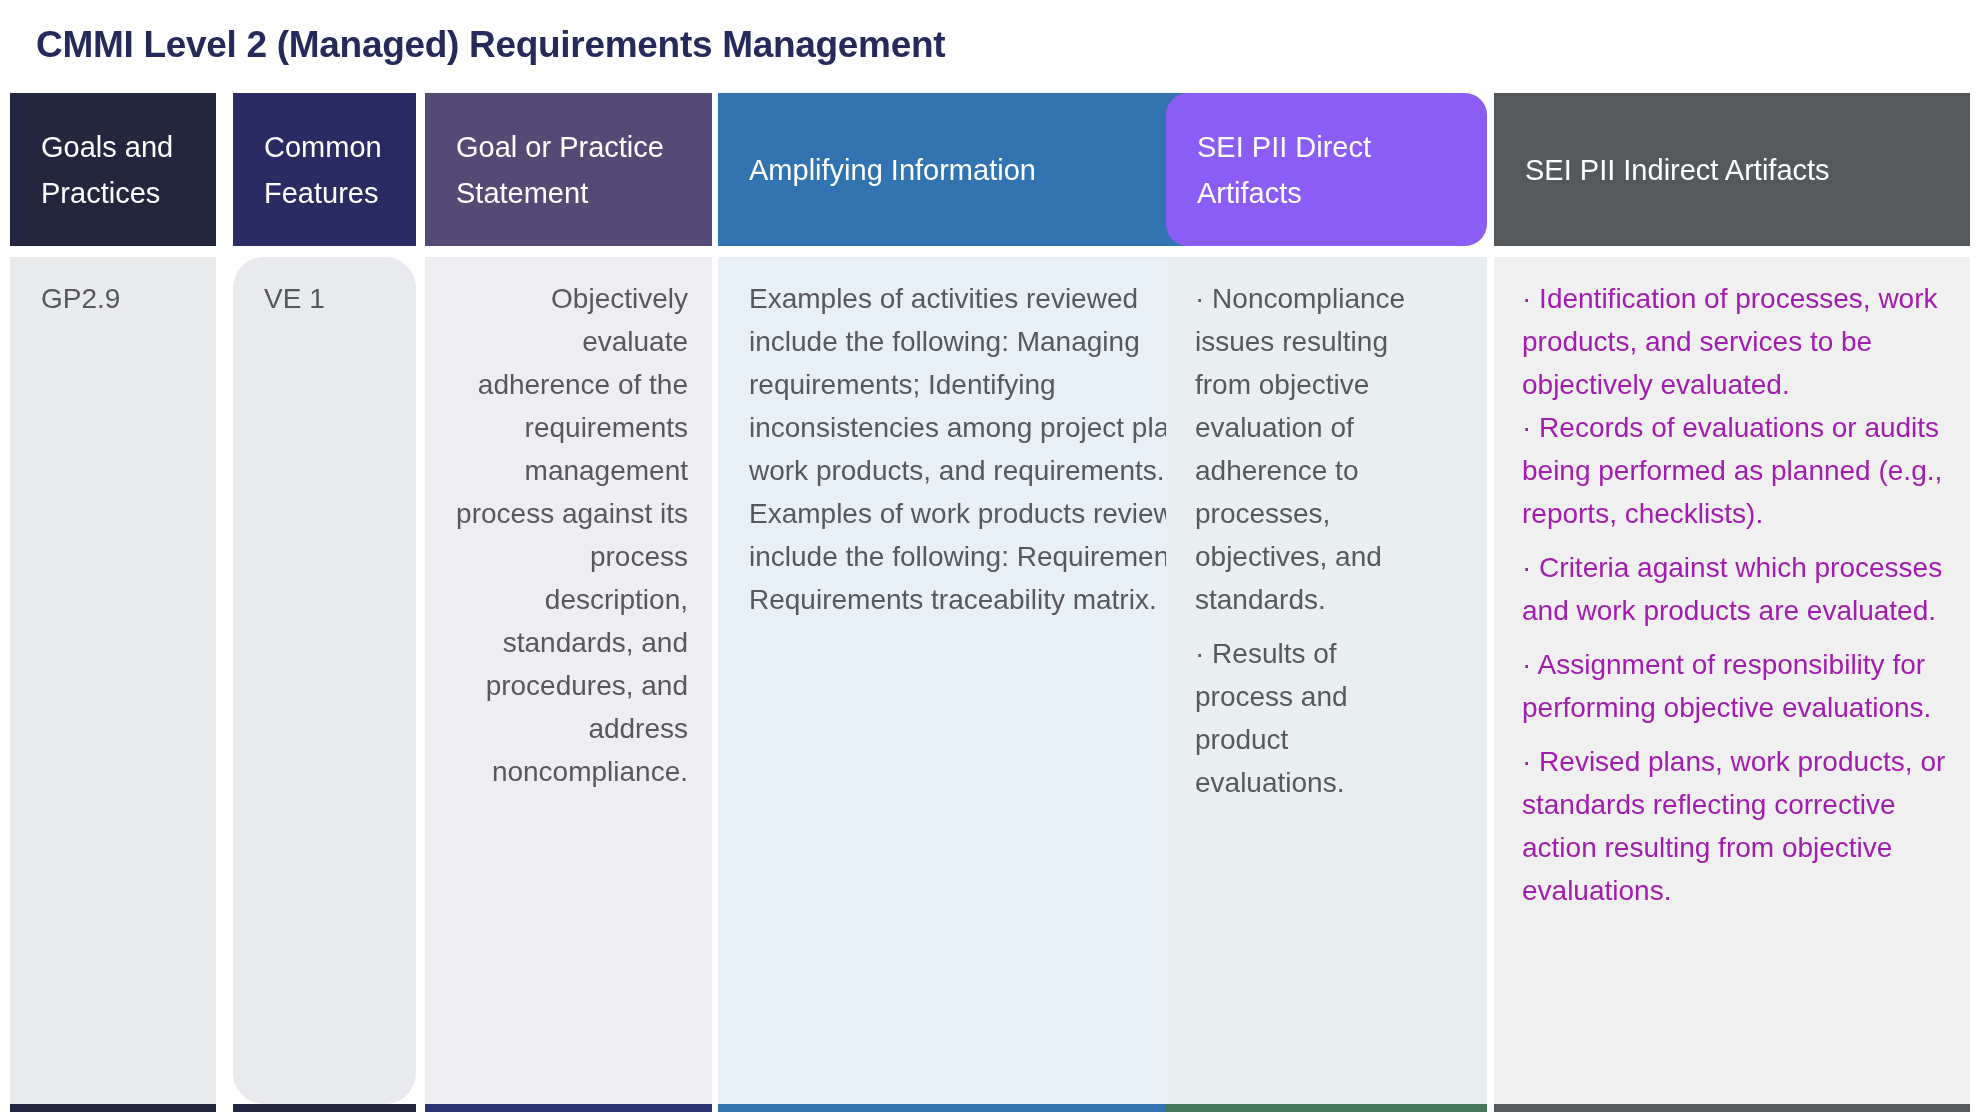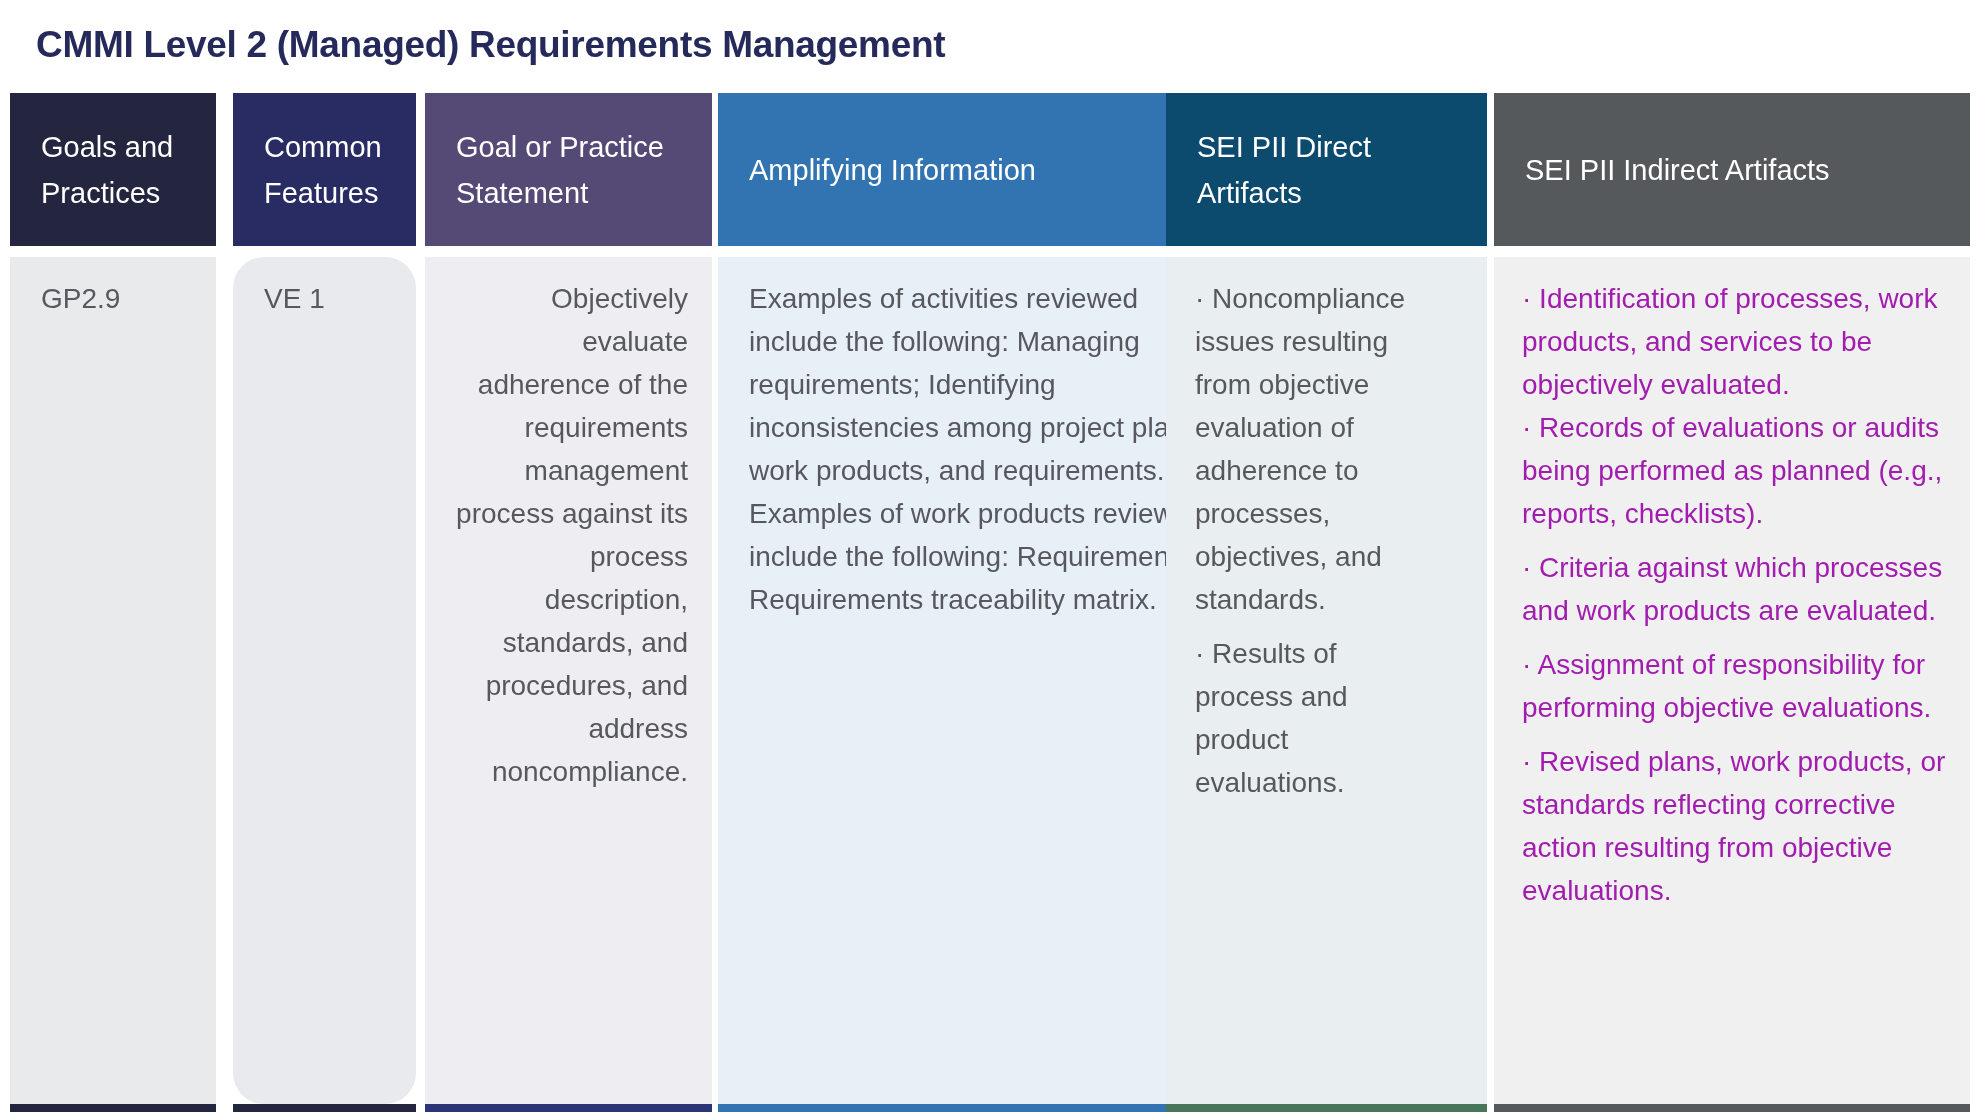--- a/index.html
+++ b/index.html
@@ -117,21 +117,21 @@
   </div>
   <div class="col-body" style="padding-right: 34px; background: rgb(232, 240, 247); color: rgb(86, 88, 93);">
     <p>
         <span class="bullet-line">Examples of activities reviewed include the following: Managing requirements; Identifying inconsistencies among project plans, work products, and requirements. Examples of work products reviewed include the following: Requirements; Requirements traceability matrix.</span>
       </p>
   </div>
   <div class="col-bar" style="background: rgb(49, 116, 177);"></div>
 </div>
 
 <div class="col" style="left:1166px; width:321px;">
-  <div class="col-head" style="background: #0c4a6e;">
+  <div class="col-head" style="background: #8b5cf6; border-radius: 22px;">
     <span>SEI PII Direct Artifacts</span>
   </div>
   <div class="col-body" style="padding-left: 29px; padding-right: 40px; background: rgb(233, 239, 240); color: rgb(86, 88, 93);">
     <p>
         <span class="bullet-line">· Noncompliance issues resulting from objective evaluation of adherence to processes, objectives, and standards.</span>
       </p>
     <p style="padding-right:80px;">
         <span class="bullet-line">· Results of process and product evaluations.</span>
       </p>
   </div>

